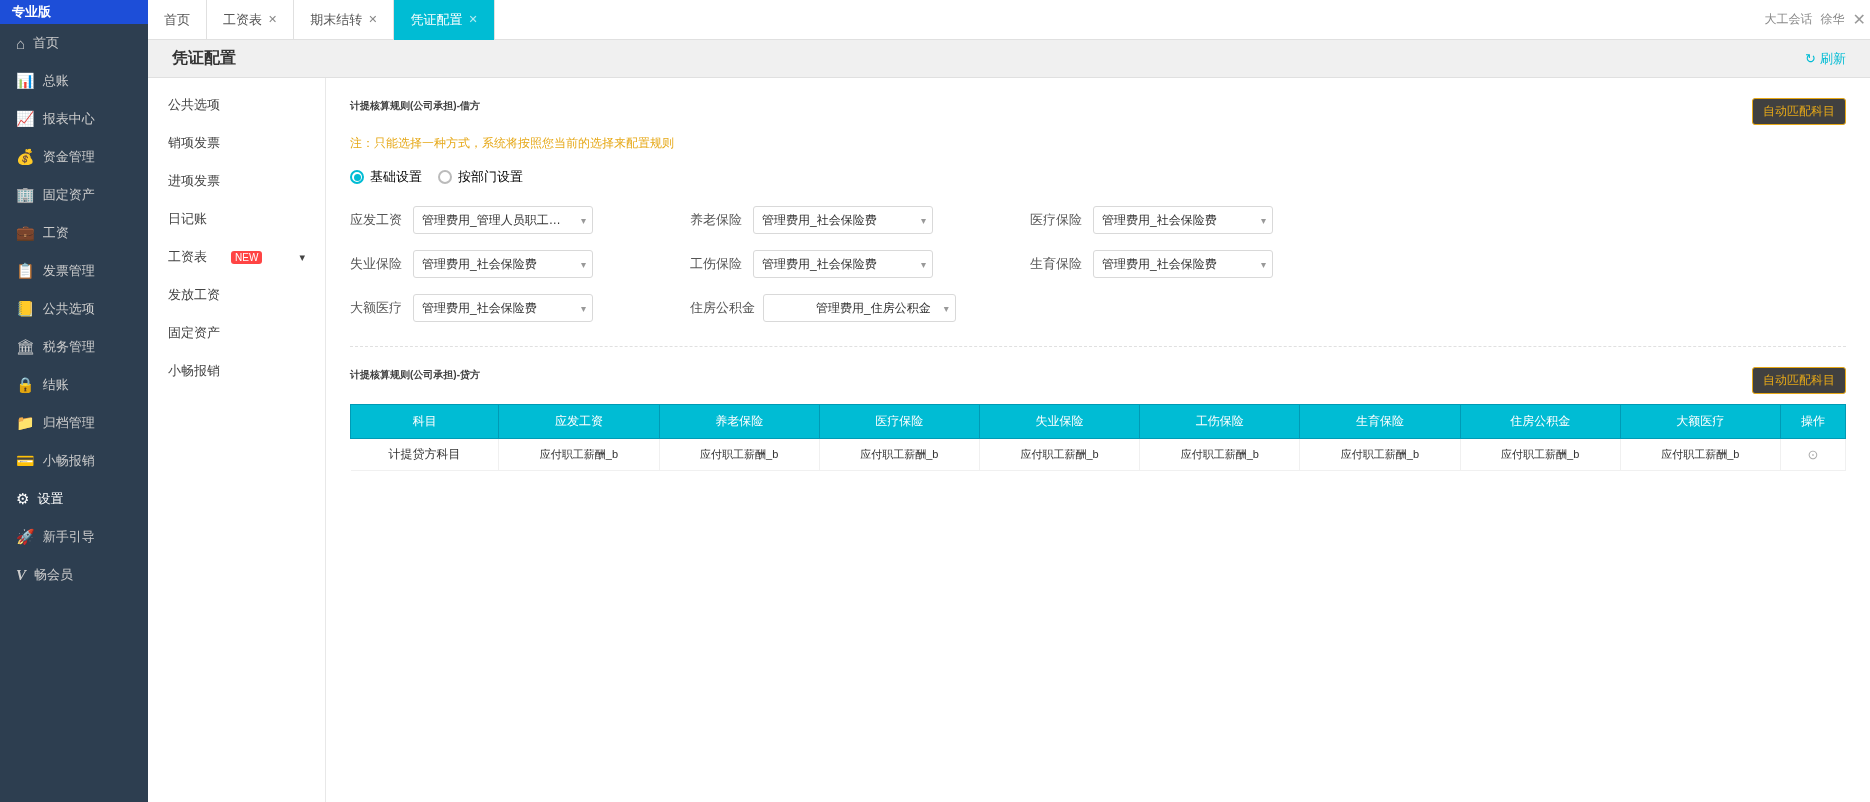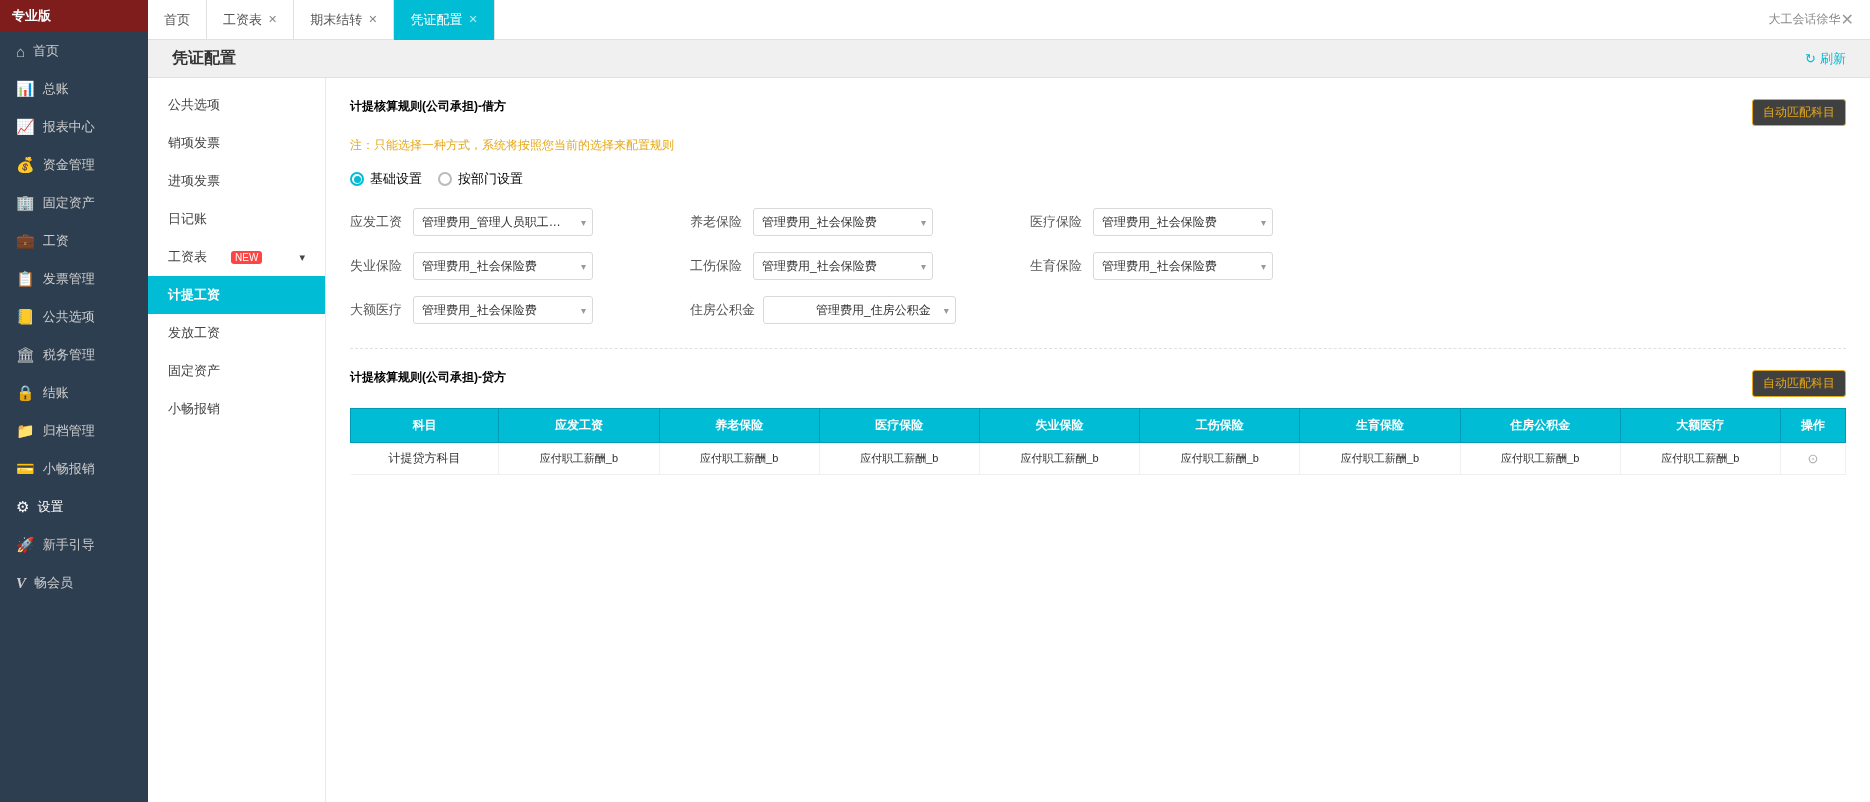--- a/index.html
+++ b/index.html
@@ -9,26 +9,26 @@
     .sidebar {
       width: 148px;
       background: #2d3e50;
       color: #ccc;
       display: flex;
       flex-direction: column;
       flex-shrink: 0;
       height: 100%;
     }
     .sidebar-header {
-      background: #7f1d1d;
+      background: #1d4ed8;
       color: #fff;
       font-size: 13px;
       font-weight: bold;
       padding: 8px 12px;
-      height: 32px;
+      height: 24px;
       display: flex;
       align-items: center;
     }
     .sidebar-item {
       display: flex;
       align-items: center;
       padding: 10px 16px;
       cursor: pointer;
       color: #ccc;
       font-size: 13px;
@@ -67,25 +67,26 @@
       gap: 6px;
       color: #555;
     }
     .tab.active {
       background: #00bcd4;
       color: #fff;
     }
     .tab .close-btn { font-size: 11px; cursor: pointer; opacity: 0.7; }
     .topbar-right {
       margin-left: auto;
-      padding-right: 16px;
+      padding-right: 4px;
       color: #888;
       font-size: 12px;
       display: flex;
       align-items: center;
+      gap: 8px;
     }
 
     
     .page-header {
       background: #f0f0f0;
       padding: 8px 24px;
       display: flex;
       align-items: center;
       justify-content: space-between;
       border-bottom: 1px solid #e0e0e0;
@@ -137,23 +138,23 @@
 
     
     .main-content {
       flex: 1;
       overflow-y: auto;
       padding: 20px 24px;
       background: #fff;
     }
 
     .section-title {
-      font-size: 12px;
+      font-size: 10px;
       font-weight: bold;
-      color: #000000;
+      color: #404040;
       margin-bottom: 12px;
     }
 
     .warning-text {
       color: #e6a817;
       font-size: 12px;
       margin-bottom: 16px;
     }
 
     .radio-group {
@@ -254,21 +255,21 @@
     
     .credit-table {
       width: 100%;
       border-collapse: collapse;
       margin-top: 10px;
     }
     .credit-table th {
       background: #00bcd4;
       color: #fff;
       font-size: 12px;
-      font-weight: bold;
+      font-weight: normal;
       padding: 8px 6px;
       text-align: center;
       border: 1px solid #009ab5;
     }
     .credit-table td {
       background: #fff;
       font-size: 12px;
       color: #333;
       padding: 7px 6px;
       text-align: center;
@@ -395,23 +396,20 @@
       <div class="left-nav-item">
         <span>进项发票</span>
       </div>
       <div class="left-nav-item">
         <span>日记账</span>
       </div>
       <div class="left-nav-item" style="justify-content:flex-start;gap:4px;">
         <span>工资表</span>
         <span class="new-badge">NEW</span>
         <span class="nav-arrow" style="margin-left:auto;">▾</span>
-      </div>
-      <div class="left-nav-item active">
-        <span>计提工资</span>
       </div>
       <div class="left-nav-item">
         <span>发放工资</span>
       </div>
       <div class="left-nav-item">
         <span>固定资产</span>
       </div>
       <div class="left-nav-item">
         <span>小畅报销</span>
       </div>

